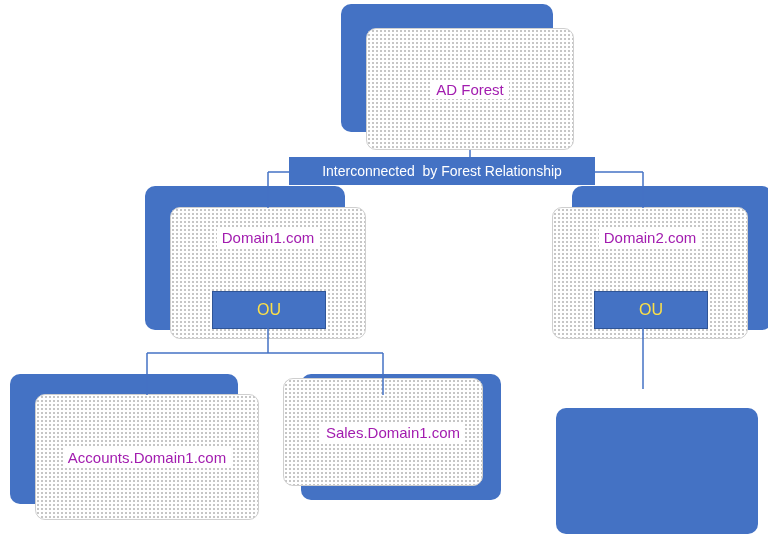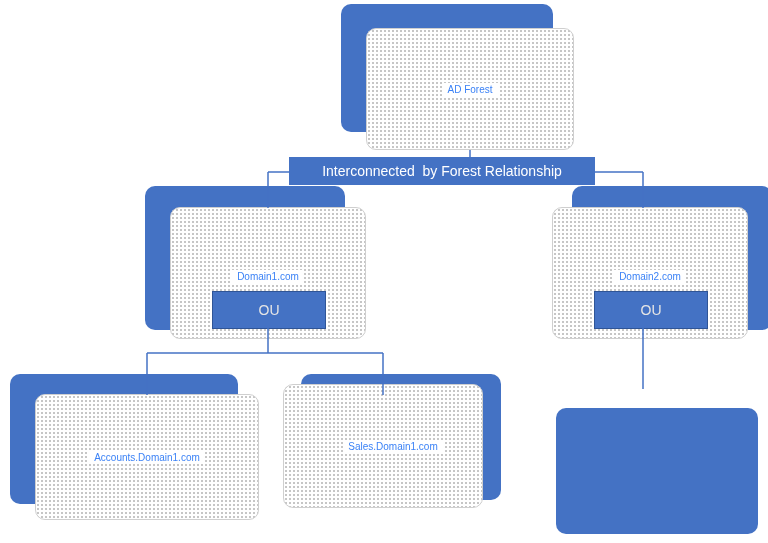--- a/index.html
+++ b/index.html
@@ -33,34 +33,34 @@
     background-image: radial-gradient(circle, #c6c6c6 0.8px, transparent 0.95px);
     background-size: 4px 4px;
     border: 1px solid #cfcfcf;
     border-radius: 10px;
     z-index: 2;
     display: flex;
     justify-content: center;
     box-sizing: border-box;
   }
   .face.center { align-items: center; }
-  .face.upper  { align-items: flex-start; padding-top: 62px; }
+  .face.upper  { align-items: flex-start; padding-top: 20px; }
   .node-label {
-    font-size: 10px;
-    color: #3b82f6;
+    font-size: 15px;
+    color: #a21caf;
     background: #ffffff;
     padding: 1px 5px;
     white-space: nowrap;
   }
   .ou-badge {
     position: absolute;
     background: var(--accent);
     border: 1px solid #2f5597;
-    color: #e5e5e5;
-    font-size: 14px;
+    color: #fde047;
+    font-size: 16px;
     display: flex;
     align-items: center;
     justify-content: center;
     z-index: 3;
   }
   #connector-layer {
     position: absolute;
     left: 0;
     top: 0;
     width: 768px;
@@ -130,21 +130,21 @@
 
   <div class="node-group" style="left:10px; top:374px; width:249px; height:146px;">
     <div class="shadow" style="left:0; top:0; width:228px; height:130px;"></div>
     <div class="face center" style="left:25px; top:20px; width:224px; height:126px;">
       <span class="node-label">Accounts.Domain1.com</span>
     </div>
   </div>
 
   <div class="node-group" style="left:283px; top:374px; width:218px; height:146px;">
     <div class="shadow" style="left:18px; top:0; width:200px; height:126px;"></div>
-    <div class="face center" style="left:0; top:10px; width:200px; height:124px;padding-left:20px;">
+    <div class="face center" style="left:0; top:4px; width:200px; height:108px;padding-left:20px;">
       <span class="node-label">Sales.Domain1.com</span>
     </div>
   </div>
 
   <div class="node-group" style="left:541px; top:388px; width:217px; height:146px;">
     <div class="shadow" style="left:15px; top:20px; width:202px; height:126px;"></div>
   </div>
 
 </div>
 

